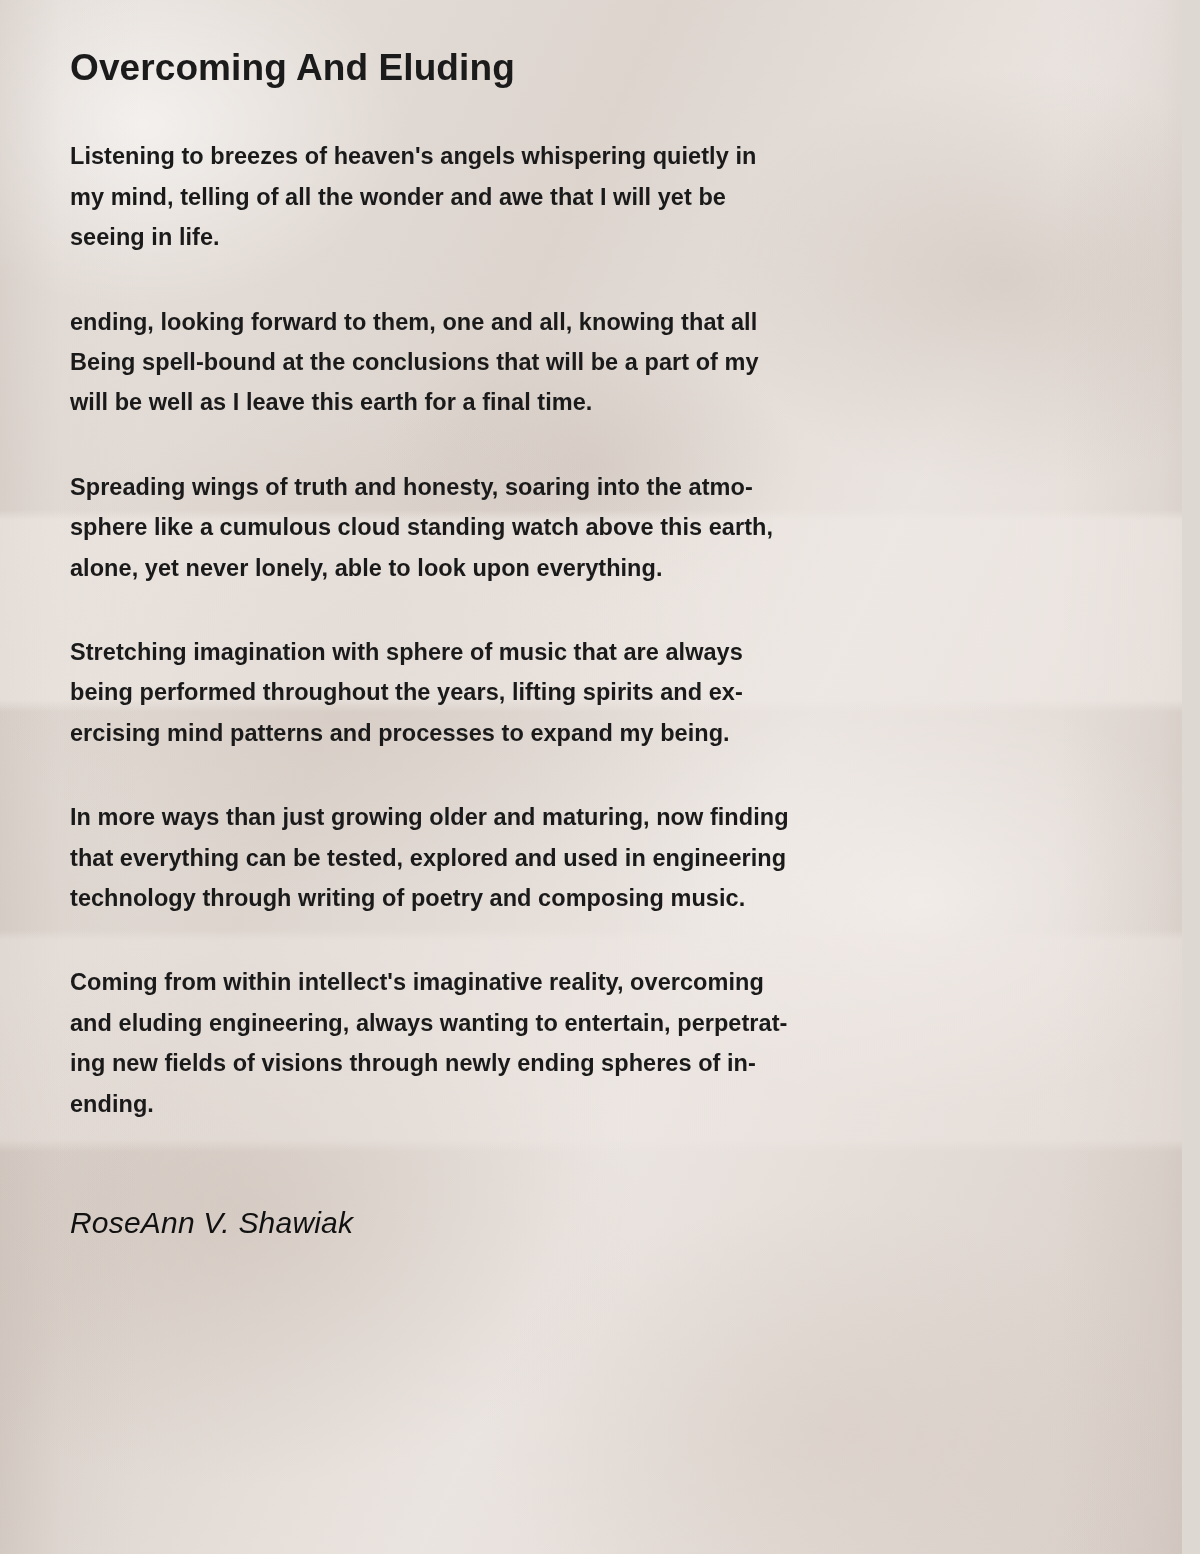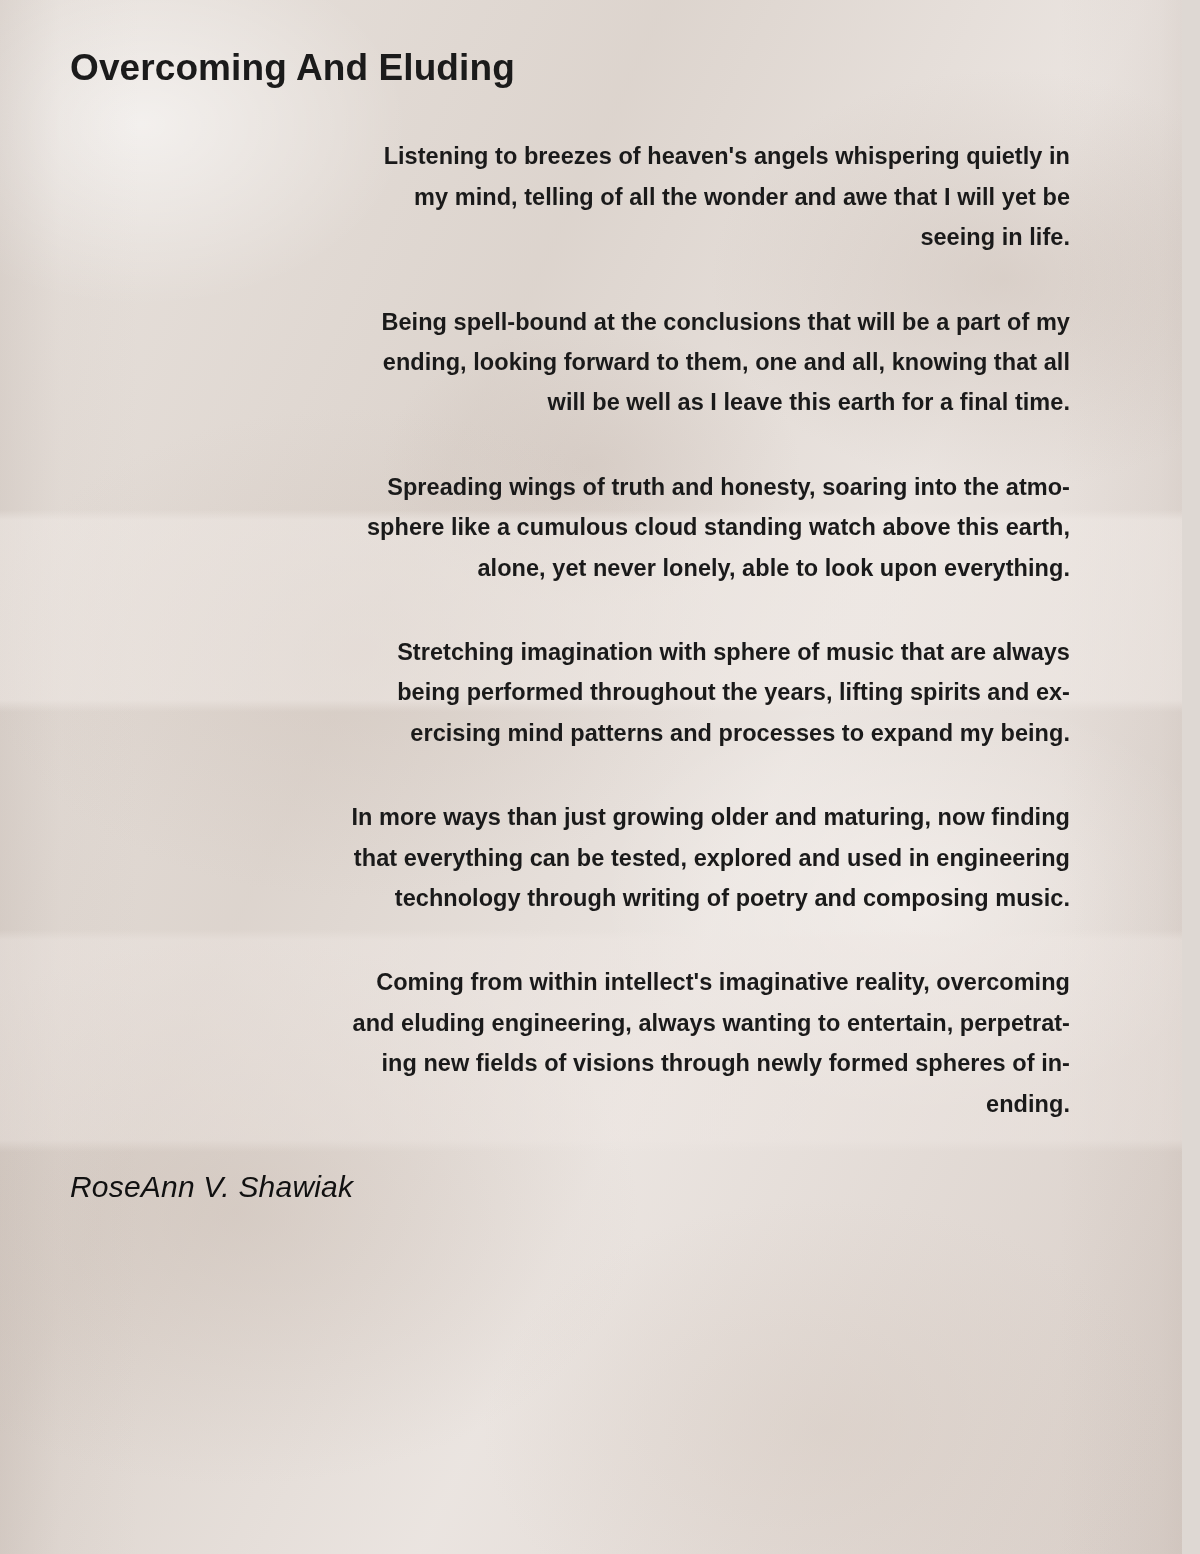--- a/index.html
+++ b/index.html
@@ -81,48 +81,47 @@
     color: #1a1a1a;
     line-height: 1.72;
     margin: 0 0 44px 0;
     max-width: 1000px;
     letter-spacing: 0.05px;
   }
 
   .stanza .line {
     display: block;
     white-space: pre;
-    text-align: right;
   }
 
   .author {
     font-size: 30px;
     font-style: italic;
     color: #111;
-    margin-top: 46px;
+    margin-top: 82px;
     letter-spacing: 0.2px;
   }
 </style>
 </head>
 <body>
 
 <div class="page">
   <div class="content">
 
     <h1 class="poem-title">Overcoming And Eluding</h1>
 
     <p class="stanza">
       <span class="line">Listening to breezes of heaven's angels whispering quietly in</span>
       <span class="line">my mind, telling of all the wonder and awe that I will yet be</span>
       <span class="line">seeing in life.</span>
     </p>
 
     <p class="stanza">
+      <span class="line">ending, looking forward to them, one and all, knowing that all</span>
       <span class="line">Being spell-bound at the conclusions that will be a part of my</span>
-      <span class="line">ending, looking forward to them, one and all, knowing that all</span>
       <span class="line">will be well as I leave this earth for a final time.</span>
     </p>
 
     <p class="stanza">
       <span class="line">Spreading wings of truth and honesty, soaring into the atmo-</span>
       <span class="line">sphere like a cumulous cloud standing watch above this earth,</span>
       <span class="line">alone, yet never lonely, able to look upon everything.</span>
     </p>
 
     <p class="stanza">
@@ -133,20 +132,20 @@
 
     <p class="stanza">
       <span class="line">In more ways than just growing older and maturing, now finding</span>
       <span class="line">that everything can be tested, explored and used in engineering</span>
       <span class="line">technology through writing of poetry and composing music.</span>
     </p>
 
     <p class="stanza">
       <span class="line">Coming from within intellect's imaginative reality, overcoming</span>
       <span class="line">and eluding engineering, always wanting to entertain, perpetrat-</span>
-      <span class="line">ing new fields of visions through newly formed spheres of in-</span>
+      <span class="line">ing new fields of visions through newly ending spheres of in-</span>
       <span class="line">ending.</span>
     </p>
 
     <div class="author">RoseAnn V. Shawiak</div>
 
   </div>
 </div>
 
 </body></html>

